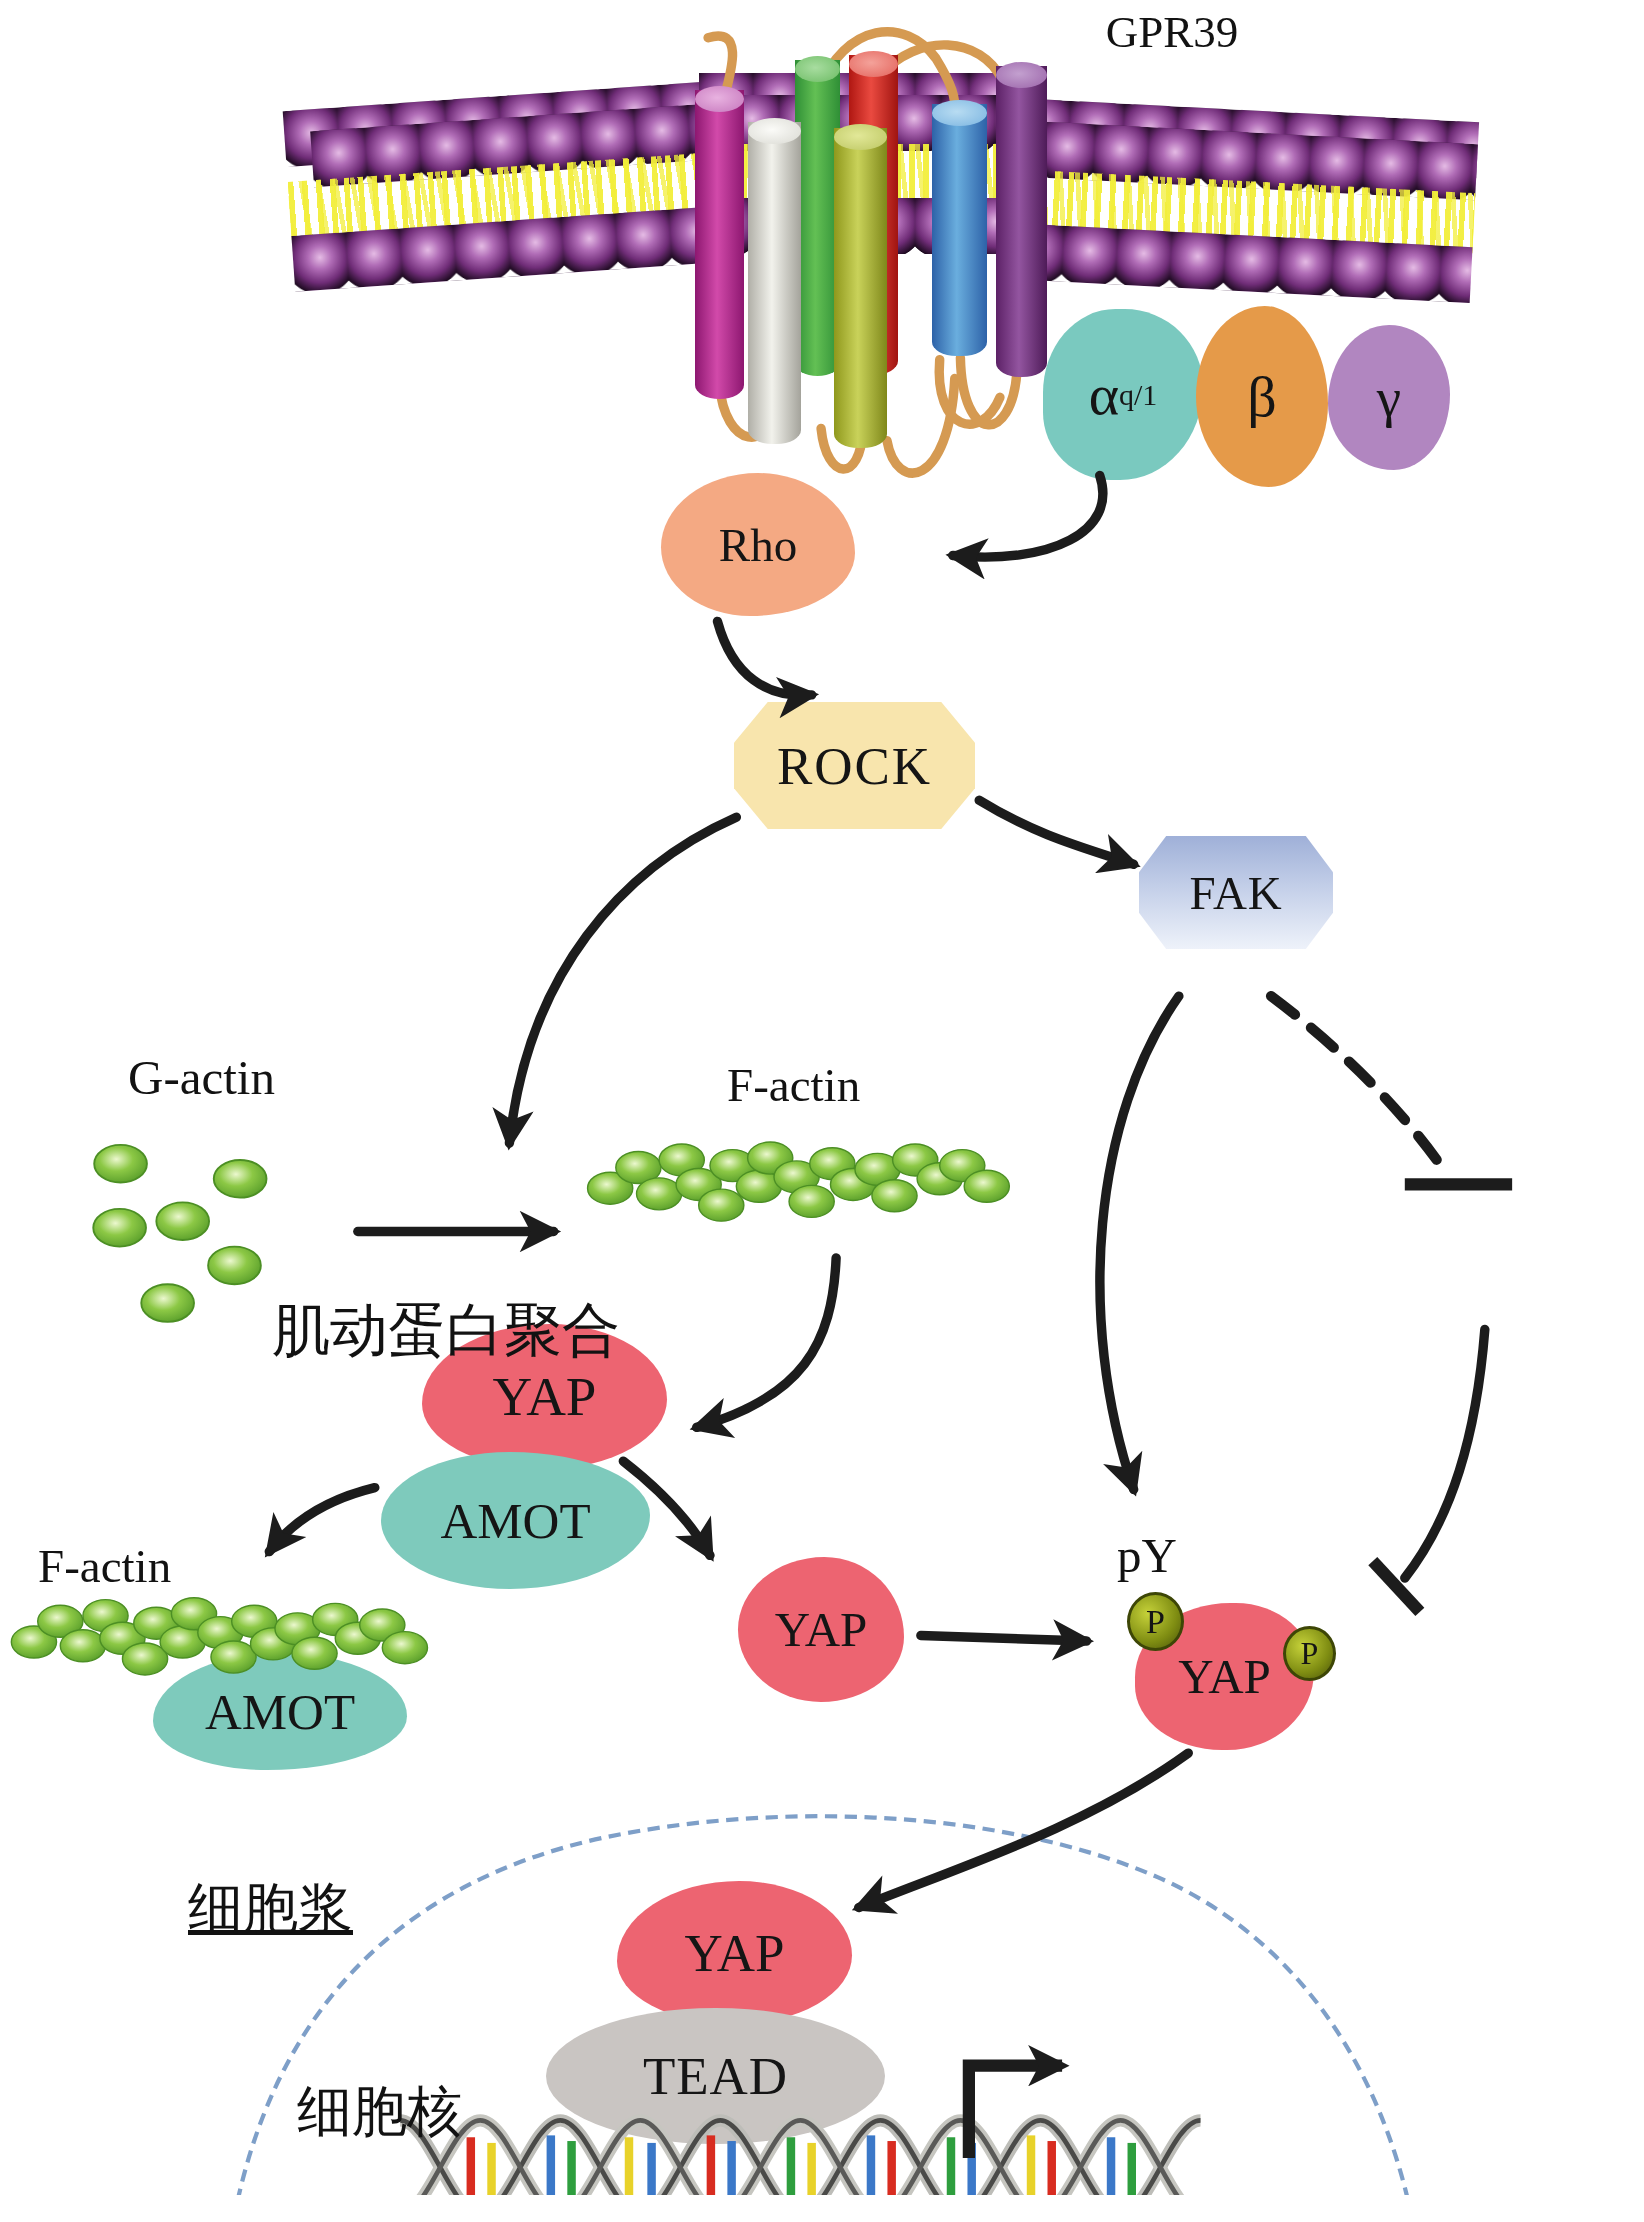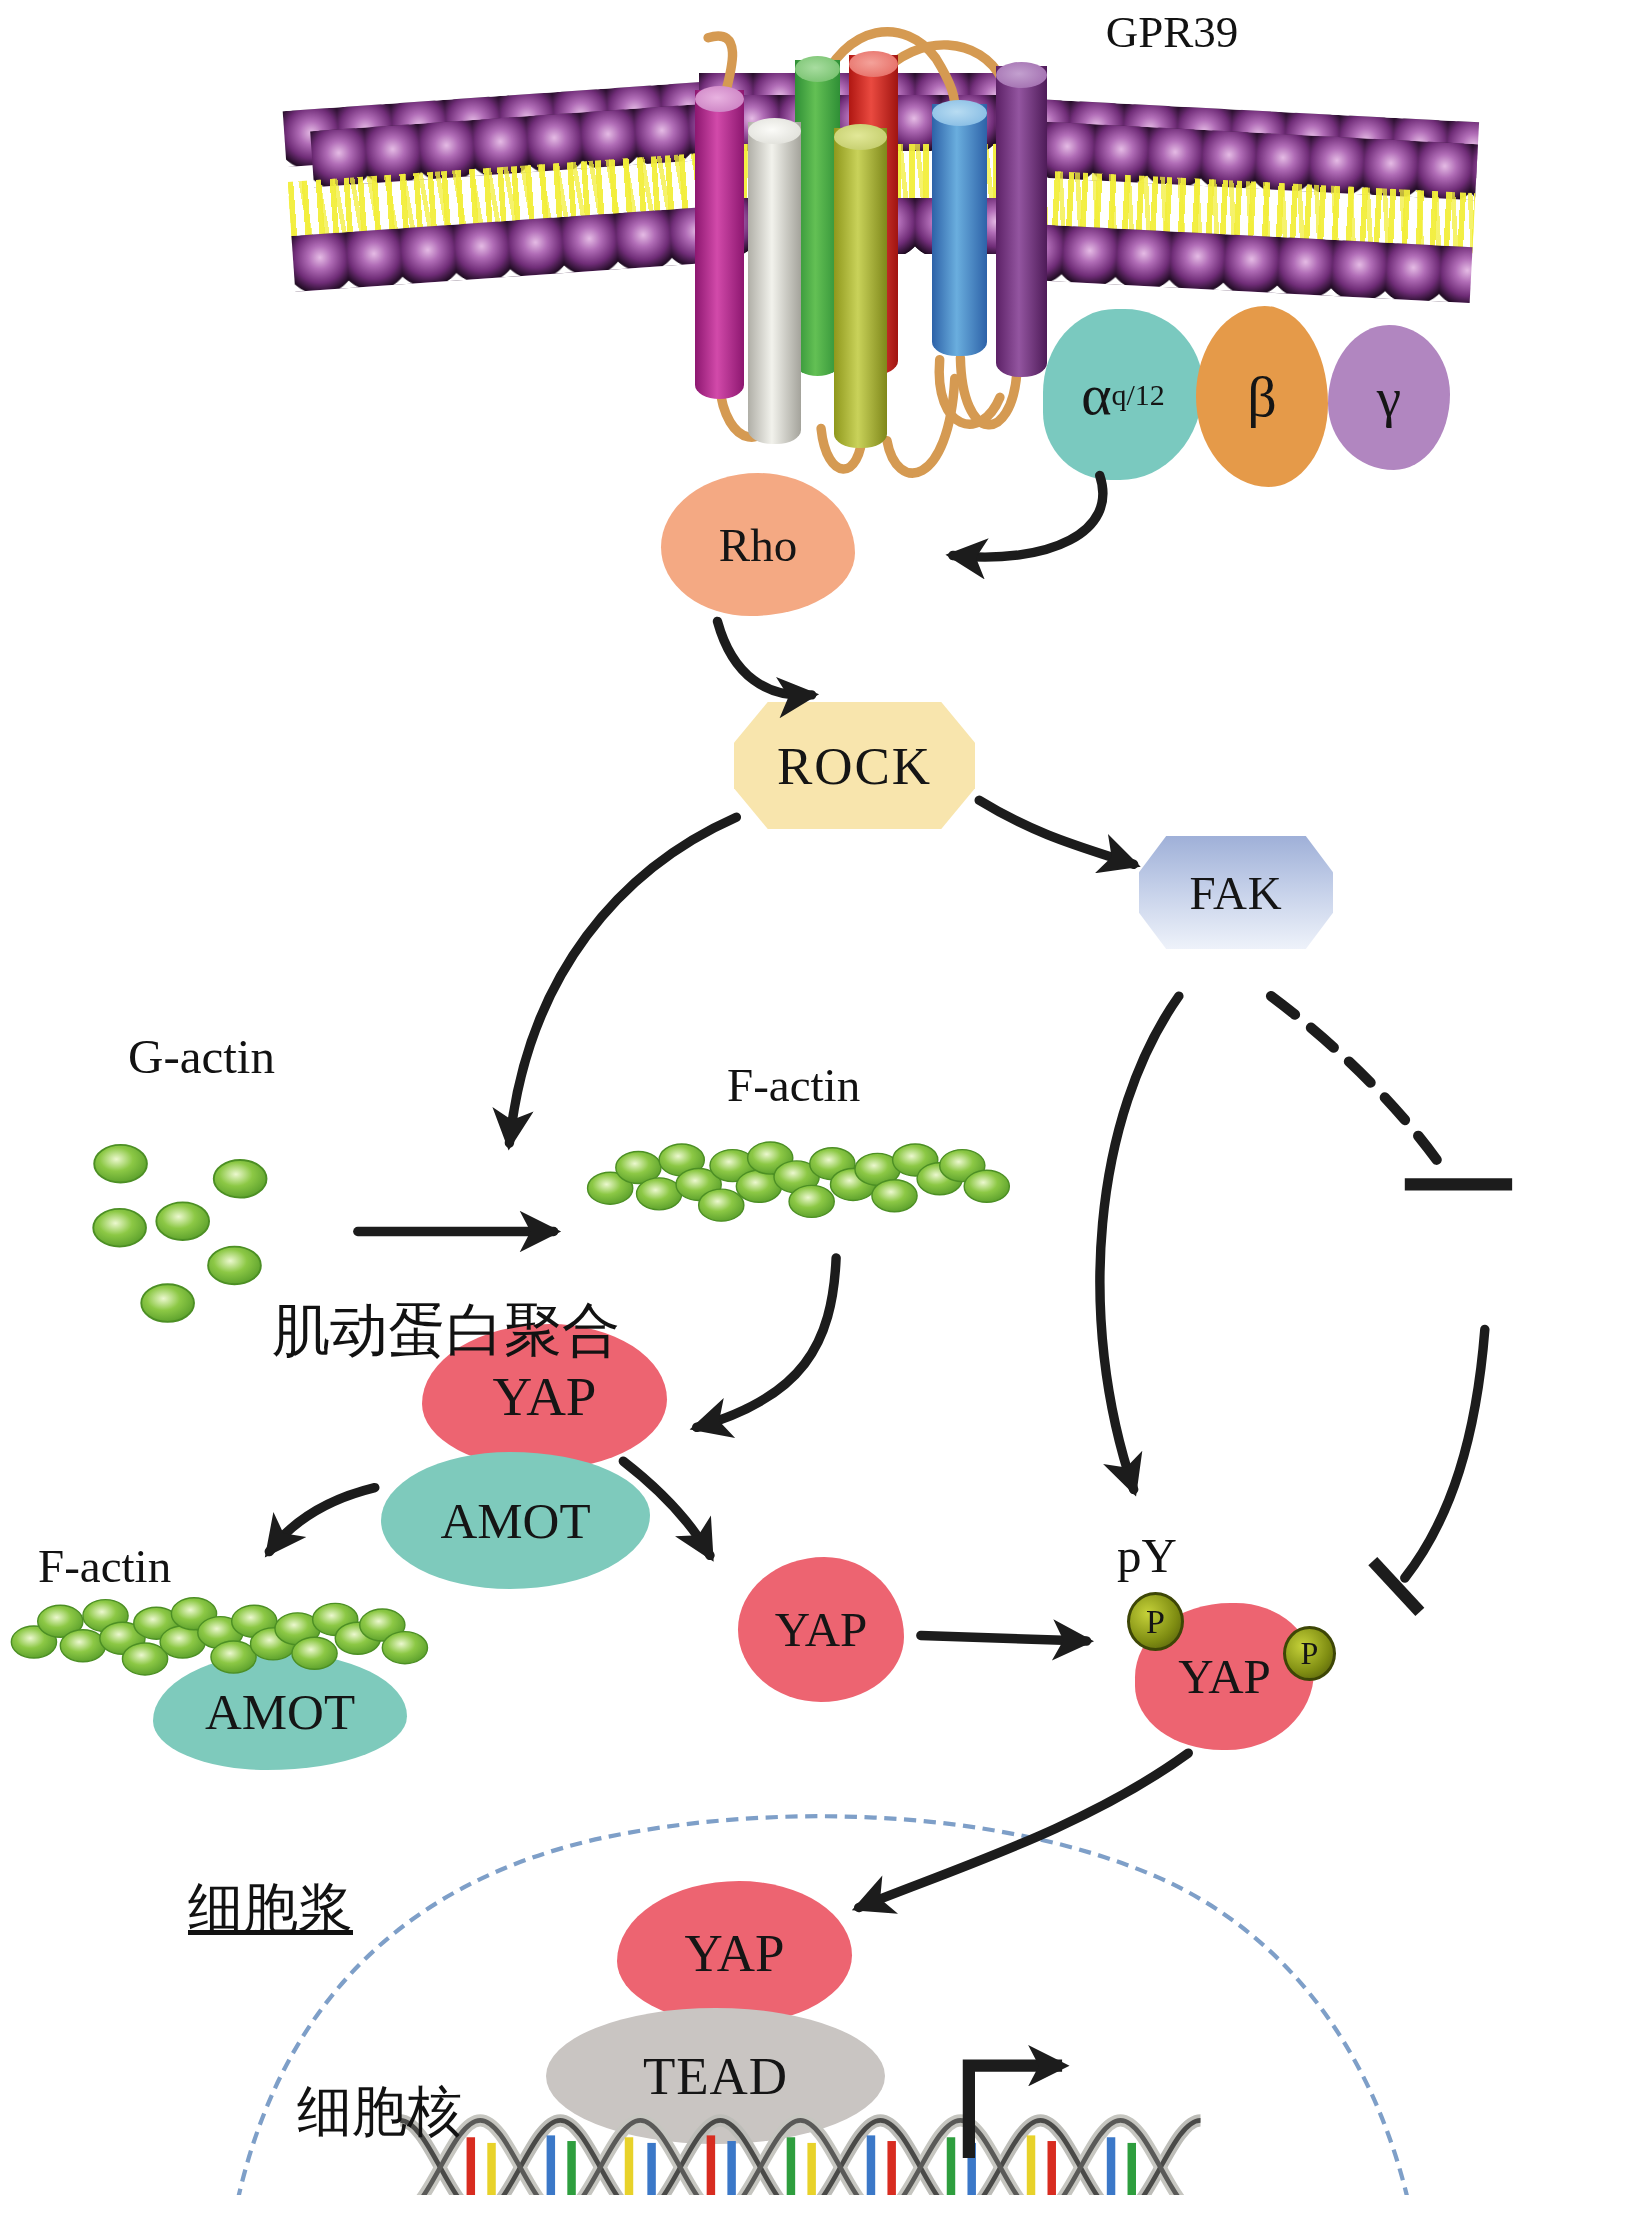--- a/index.html
+++ b/index.html
@@ -89,42 +89,42 @@
   <div class="cyl" style="left:932px;top:104px;width:55px;height:252px;background:linear-gradient(90deg,#2d62a8,#6aaede 45%,#2d62a8);">
        <i class="cap" style="background:radial-gradient(ellipse at 45% 45%,#b8dcf2,#7ab4e0);"></i>
     </div>
 
   <div class="txt" style="left:1059px;top:5.6px;width:226px;font-size:45px;text-align:center;">
     <span>GPR39</span>
   </div>
 
   <div class="blob" style="left:1043px;top:309px;width:160px;height:171px;background:#7ac9bf;border-radius:48% 52% 55% 45%/52% 48% 58% 42%;">
     <span class="lbl" style="font-size:58px;">α</span>
-      <sub class="lbl" style="font-size:30px;">q/12</sub>
+      <sub class="lbl" style="font-size:30px;">q/1</sub>
   </div>
   <div class="blob" style="left:1196px;top:306px;width:132px;height:181px;background:#e59a49;border-radius:52% 48% 45% 55%/50% 54% 46% 50%;">
     <span class="lbl" style="font-size:58px;">β</span>
   </div>
   <div class="blob" style="left:1328px;top:325px;width:122px;height:145px;background:#b186c0;border-radius:50% 50% 46% 54%/54% 48% 52% 46%;">
     <span class="lbl" style="font-size:55px;">γ</span>
   </div>
 
   <div class="blob" style="left:661px;top:473px;width:194px;height:143px;background:#f4a983;border-radius:50% 50% 54% 46%/52% 56% 44% 48%;">
     <span class="lbl" style="font-size:47px;">Rho</span>
   </div>
 
   <div class="oct" style="left:734px;top:702px;width:241px;height:127px;background:#f8e5ad;">
     <span class="lbl" style="font-size:53px;letter-spacing:1.9px;">ROCK</span>
   </div>
 
   <div class="oct" style="left:1139px;top:836px;width:194px;height:113px;background:linear-gradient(180deg,#9fb0d8 0%,#c7d2ea 50%,#eef2fa 100%);">
     <span class="lbl" style="font-size:47px;letter-spacing:0.9px;">FAK</span>
   </div>
 
-  <div class="txt" style="left:128px;top:1028px;font-size:49px;">
+  <div class="txt" style="left:128px;top:1049px;font-size:49px;">
     <span>G-actin</span>
   </div>
   <div class="txt" style="left:727px;top:1058px;font-size:47px;">
     <span>F-actin</span>
   </div>
   <div class="txt" style="left:272px;top:1292px;font-size:58px;">
     <span>肌动蛋白聚合</span>
   </div>
   <div class="txt" style="left:38px;top:1539px;font-size:47px;">
     <span>F-actin</span>

